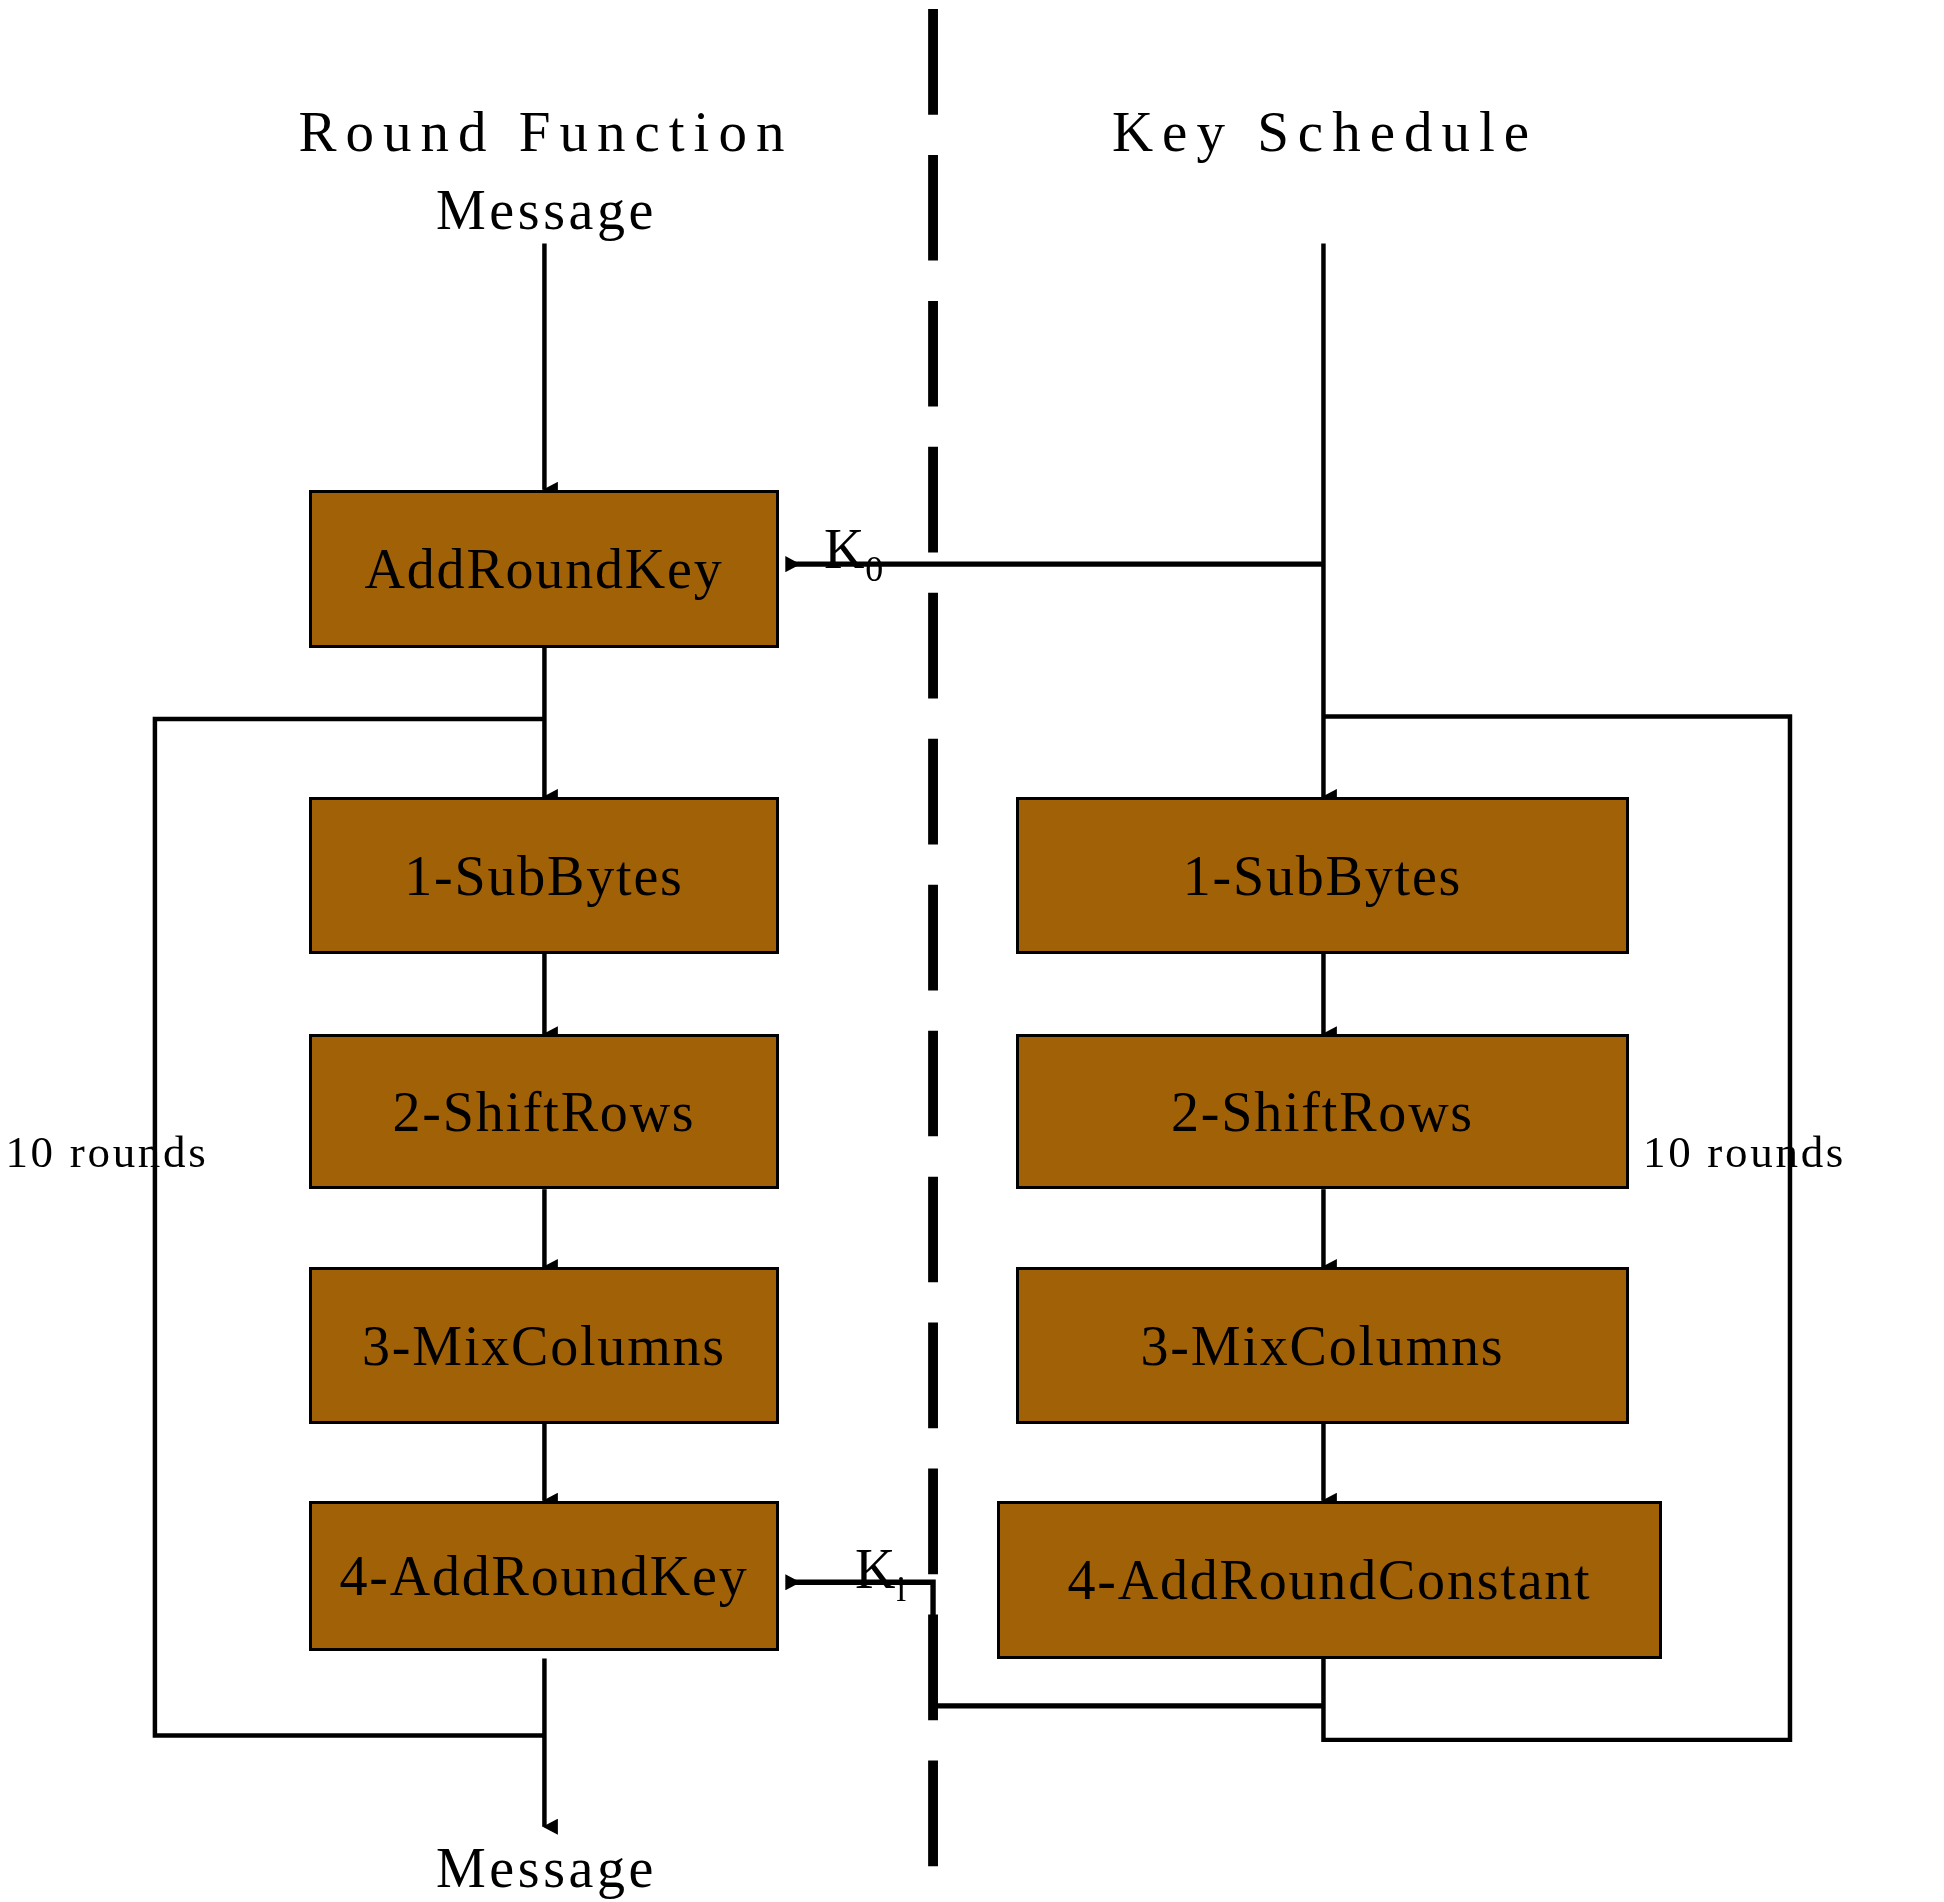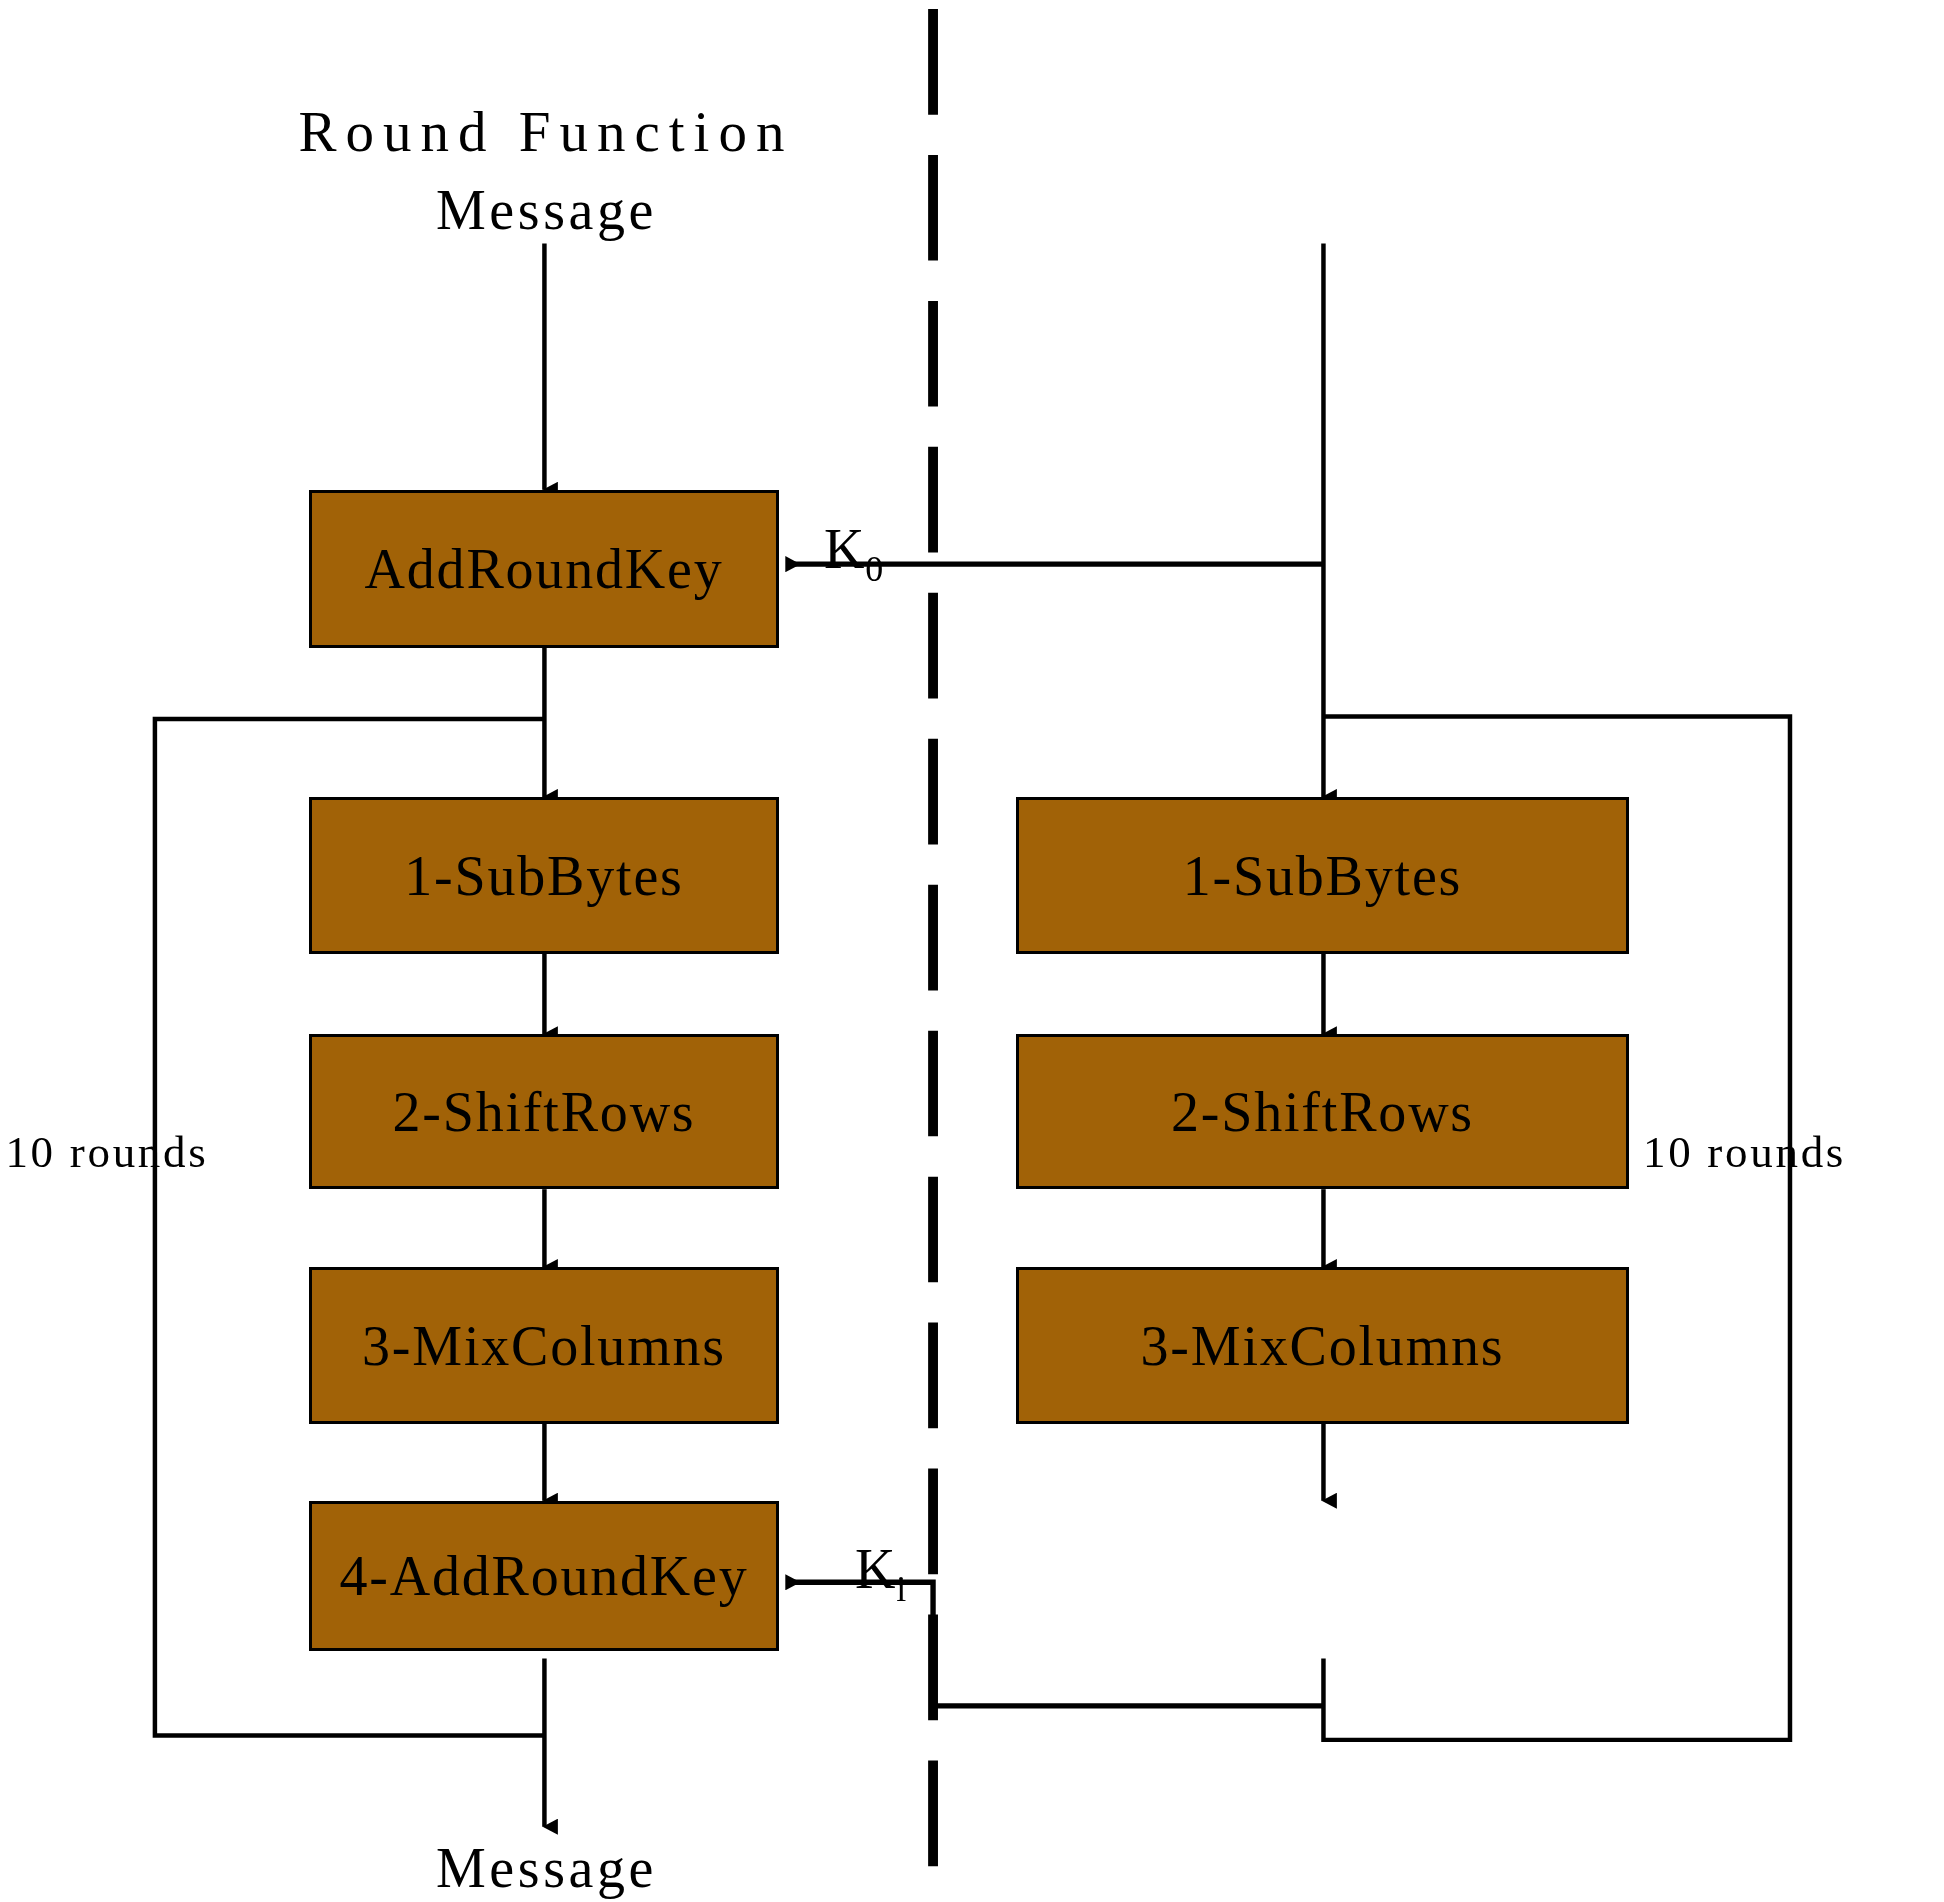--- a/index.html
+++ b/index.html
@@ -111,20 +111,21 @@
     <line x1="1478" y1="1590" x2="1478" y2="1676" stroke="#000000" stroke-width="5" marker-end="url(#arrowDown)"></line>
 
     <path d="M 1042 1905 L 1042 1767 L 880 1767" fill="none" stroke="#000000" stroke-width="6" marker-end="url(#arrowLeft)"></path>
     <path d="M 1042 1905 L 1478 1905" fill="none" stroke="#000000" stroke-width="6"></path>
 
     <path d="M 1478 1852 L 1478 1943 L 1999 1943 L 1999 800 L 1478 800" fill="none" stroke="#000000" stroke-width="5"></path>
   </svg>
 
   <div class="label title" style="left:170px; top:103px; width:752px;">Round Function</div>
 
+  <div class="label title" style="left:949px; top:103px; width:752px;">Key Schedule</div>
 
   <div class="label ioLabel" style="left:260px; top:182px; width:573px;">Message</div>
 
 
   <div class="label ioLabel" style="left:260px; top:1840px; width:573px;">Message</div>
 
   <div class="node" style="left:309px; top:490px; width:470px; height:158px;">AddRoundKey</div>
 
   <div class="node" style="left:309px; top:797px; width:470px; height:157px;">1-SubBytes</div>
 
@@ -133,20 +134,21 @@
   <div class="node" style="left:309px; top:1267px; width:470px; height:157px;">3-MixColumns</div>
 
   <div class="node" style="left:309px; top:1501px; width:470px; height:150px;">4-AddRoundKey</div>
 
   <div class="node" style="left:1016px; top:797px; width:613px; height:157px;">1-SubBytes</div>
 
   <div class="node" style="left:1016px; top:1034px; width:613px; height:155px;">2-ShiftRows</div>
 
   <div class="node" style="left:1016px; top:1267px; width:613px; height:157px;">3-MixColumns</div>
 
+  <div class="node" style="left:997px; top:1501px; width:665px; height:158px;">4-AddRoundConstant</div>
 
   <div class="label keyLabel" style="left:824px; top:494px;">
     <span>K</span><sub>0</sub>
   </div>
 
   <div class="label keyLabel" style="left:855px; top:1514px;">
     <span>K</span><sub>i</sub>
   </div>
 
   <div class="label roundsLabel" style="left:5.4px; top:1130px;">10 rounds</div>

